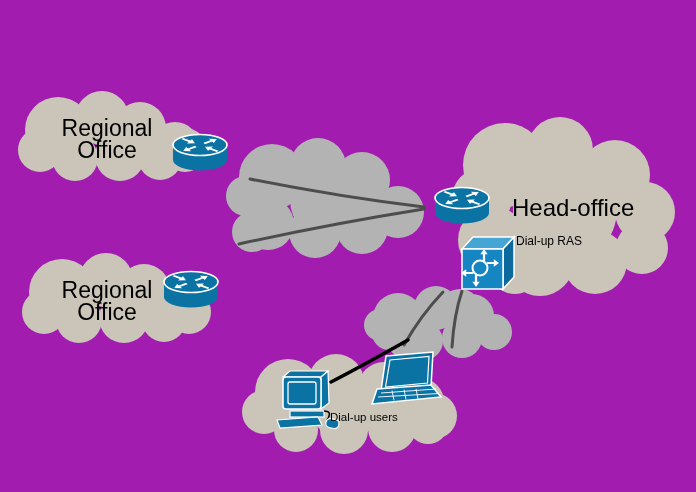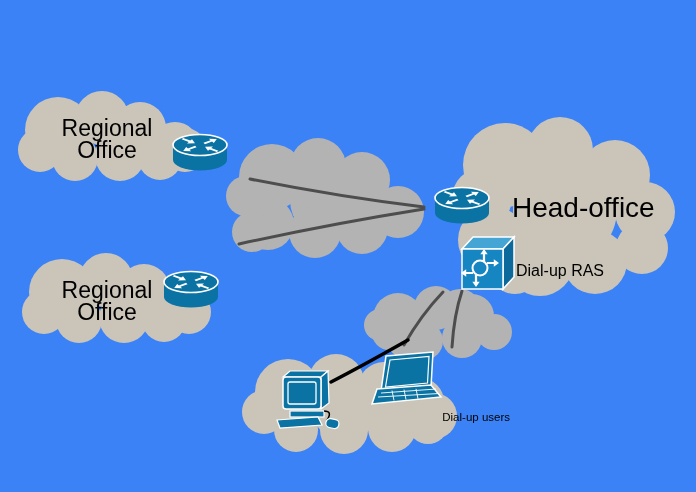--- a/index.html
+++ b/index.html
@@ -1,27 +1,27 @@
 <!DOCTYPE html>
 <html><head>
 <meta charset="utf-8">
 <style>
   html,body{margin:0;padding:0;background:#000;}
   .stage{
-    position:relative;width:696px;height:492px;background:#3b82f6;
+    position:relative;width:696px;height:492px;background:#a21caf;
     overflow:hidden;font-family:"Liberation Sans",sans-serif;
   }
   .stage svg{position:absolute;left:0;top:0;}
   .lbl{position:absolute;color:#000;white-space:nowrap;}
   .lbl-ro{left:27px;width:160px;font-size:23px;line-height:22px;text-align:center;}
   .lbl-ro1{top:117px;}
   .lbl-ro2{top:279px;}
-  .lbl-ho{left:512px;top:195px;font-size:28px;line-height:26px;}
-  .lbl-ras{left:516px;top:264px;font-size:16px;line-height:13px;}
-  .lbl-du{left:330px;top:411px;width:180px;font-size:11.5px;line-height:13px;text-align:right;}
+  .lbl-ho{left:512px;top:195px;font-size:24px;line-height:26px;}
+  .lbl-ras{left:516px;top:235px;font-size:12px;line-height:13px;}
+  .lbl-du{left:330px;top:411px;width:180px;font-size:11.5px;line-height:13px;text-align:left;}
 </style>
 </head>
 <body>
 
 <div class="stage">
 
 <svg width="696" height="492" viewBox="0 0 696 492">
   <defs>
     <polygon id="arw" points="0,-1.4 8.5,-1.4 8.5,-4.6 15,0 8.5,4.6 8.5,1.4 0,1.4" fill="#ffffff"></polygon>
     <g id="router-proto">

